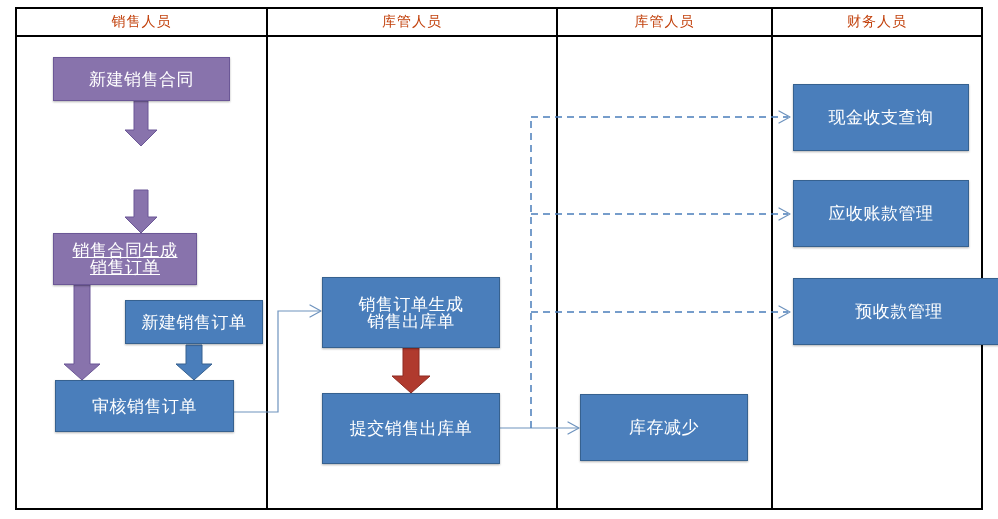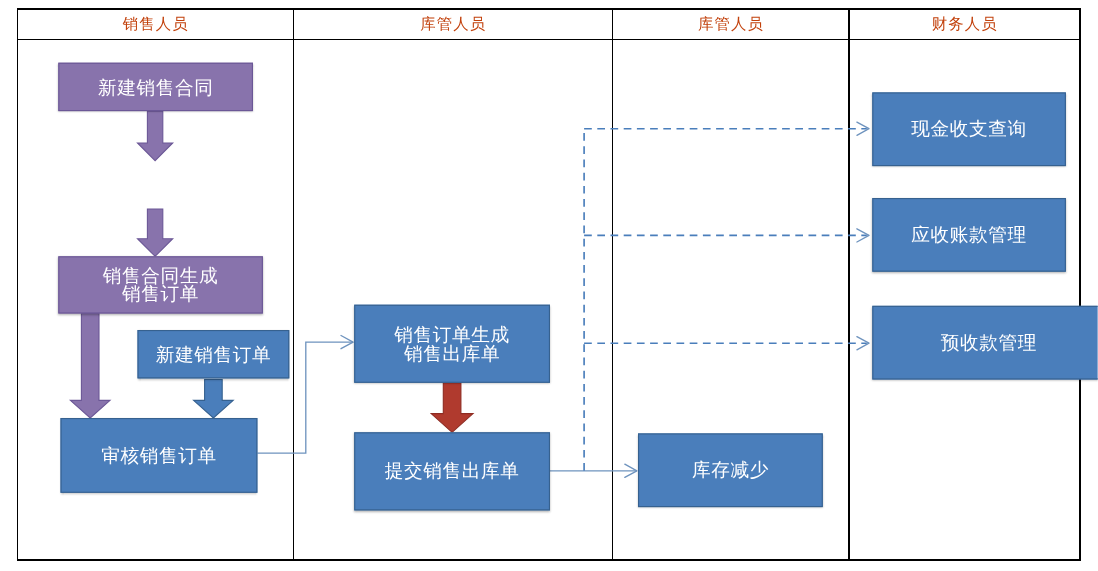--- a/index.html
+++ b/index.html
@@ -84,32 +84,32 @@
   </div>
   <div class="lane-header" style="left:772px;top:8px;width:210px;height:28px;">
     <span>财务人员</span>
   </div>
 
   <div class="node purple" style="left:53px;top:57px;width:177px;height:44px;">
     <span>新建销售合同</span>
   </div>
 
 
-  <div class="node purple" style="left:53px;top:233px;width:186px;height:52px;">
+  <div class="node purple" style="left:53px;top:233px;width:144px;height:52px;text-decoration:underline;">
     <div>
       <span>销售合同生成</span>
       <span>销售订单</span>
     </div>
   </div>
 
   <div class="node blue" style="left:125px;top:300px;width:138px;height:44px;">
     <span>新建销售订单</span>
   </div>
 
-  <div class="node blue" style="left:55px;top:380px;width:179px;height:68px;">
+  <div class="node blue" style="left:55px;top:380px;width:179px;height:52px;">
     <span>审核销售订单</span>
   </div>
 
   <div class="node blue" style="left:322px;top:277px;width:178px;height:71px;">
     <div>
       <span>销售订单生成</span>
       <span>销售出库单</span>
     </div>
   </div>
 

